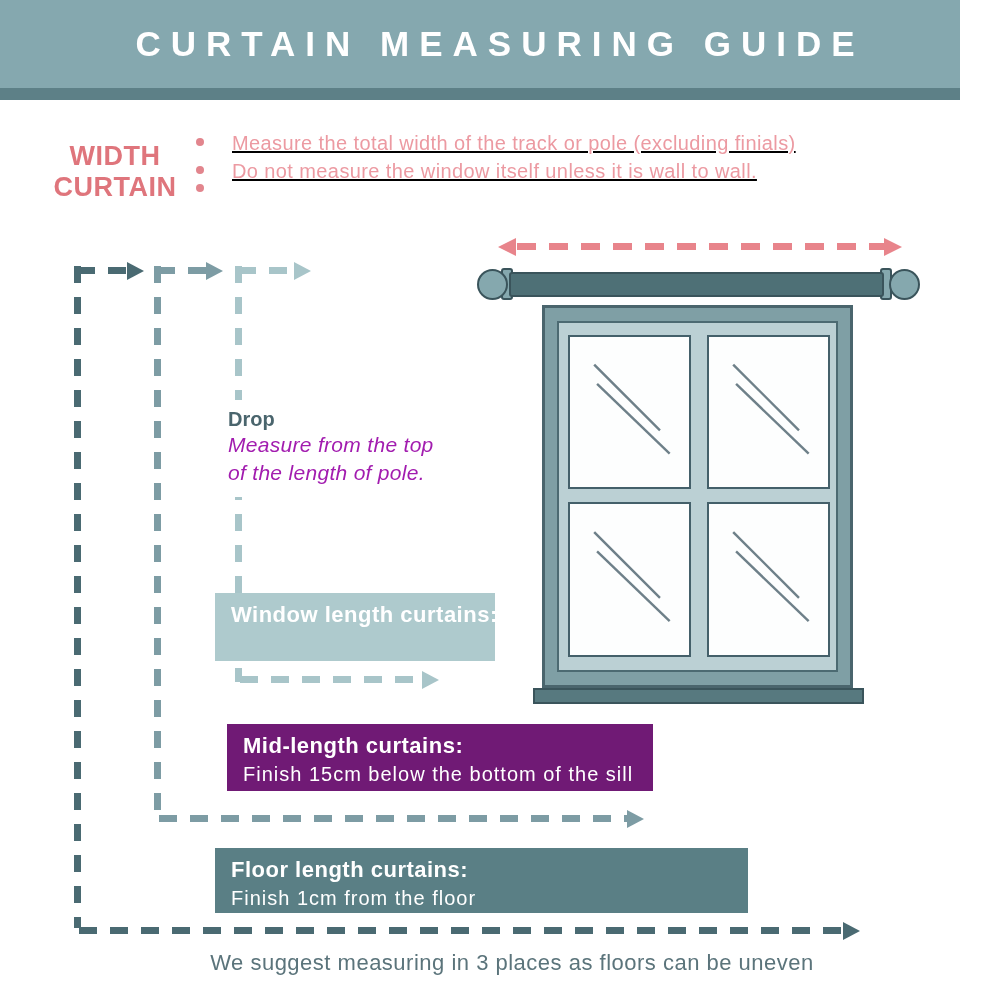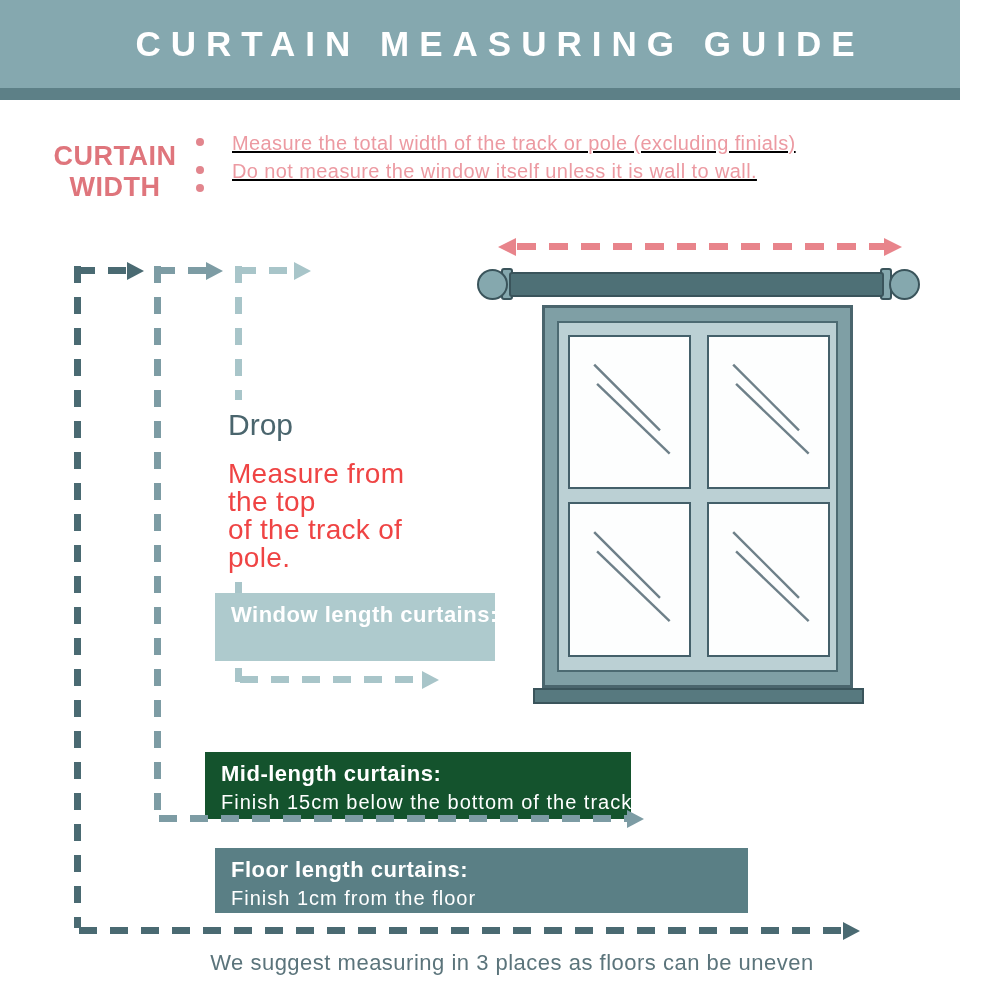--- a/index.html
+++ b/index.html
@@ -79,48 +79,48 @@
   .h-med    { background:repeating-linear-gradient(to right, #7d9ca4 0 18px, transparent 18px 31px); }
   .h-light  { background:repeating-linear-gradient(to right, #a8c5c9 0 18px, transparent 18px 31px); }
   .head-dark  { border-left:17px solid #4a6a72; }
   .head-med   { border-left:17px solid #7d9ca4; }
   .head-light { border-left:17px solid #a8c5c9; }
   
   .drop-block {
     position:absolute; left:216px; top:400px; width:232px;
     background:#ffffff; padding:8px 0 10px 12px;
   }
-  .drop-heading { color:#4a656d; font-size:30px; font-weight:normal; margin-bottom:18px; }
-  .drop-desc { color:#ef4444; font-size:28px; line-height:28px; letter-spacing:0.3px; }
+  .drop-heading { color:#4a656d; font-size:20px; font-weight:bold; }
+  .drop-desc { color:#a21caf; font-size:21px; line-height:28px; letter-spacing:0.3px;font-style:italic; }
   
   .len-box { position:absolute; padding:9px 0 0 16px; }
   .len-box .t  { color:#ffffff; font-size:22px; font-weight:bold; letter-spacing:0.5px; margin-bottom:4px; white-space:nowrap; }
   .len-box .d  { color:#ffffff; font-size:20px; letter-spacing:1px; white-space:nowrap; }
   .box-window { left:215px; top:593px; width:280px; height:68px; background:#aecacd; }
-  .box-mid    { left:205px; top:724px; width:426px; height:67px; background:#14532d;margin-top:28px; }
+  .box-mid    { left:227px; top:724px; width:426px; height:67px; background:#701a75; }
   .box-floor  { left:215px; top:848px; width:533px; height:65px; background:#5a7f85; }
   
   .footer-note {
     position:absolute; left:12px; top:950px; width:1000px; text-align:center;
     color:#5b747b; font-size:22px; letter-spacing:0.5px;
   }
 </style>
 </head>
 <body>
 
 <div class="canvas">
 
   <div class="header">
     <div class="header-title">CURTAIN MEASURING GUIDE</div>
   </div>
   <div class="header-stripe"></div>
 
   <div class="cw-heading">
+    <div>WIDTH</div>
     <div>CURTAIN</div>
-    <div>WIDTH</div>
   </div>
 
   <ul class="bullets">
     <li>
       <span class="bullet-dot"></span>
       <span class="bullet-text">Measure the total width of the track or pole (excluding finials)</span>
     </li>
     <li>
       <span class="bullet-dot"></span>
       <span class="bullet-text">Do not measure the window itself unless it is wall to wall.</span>
@@ -176,34 +176,34 @@
   <div class="arr arr-right head-dark" style="left:127px; top:262px;"></div>
   <div class="dash-h h-med" style="left:157px; top:267px; width:49px;"></div>
   <div class="arr arr-right head-med" style="left:206px; top:262px;"></div>
   <div class="dash-h h-light" style="left:238px; top:267px; width:56px;"></div>
   <div class="arr arr-right head-light" style="left:294px; top:262px;"></div>
 
   <div class="drop-block">
     <div class="drop-heading">Drop</div>
     <div class="drop-desc">
       <div>Measure from the top</div>
-      <div>of the track of pole.</div>
+      <div>of the length of pole.</div>
     </div>
   </div>
 
   <div class="len-box box-window">
     <div class="t">Window length curtains:</div>
   </div>
   <div class="dash-v v-light" style="left:235px; top:668px; height:14px;"></div>
   <div class="dash-h h-light" style="left:240px; top:676px; width:182px;"></div>
   <div class="arr arr-right head-light" style="left:422px; top:671px;"></div>
 
   <div class="len-box box-mid">
     <div class="t">Mid-length curtains:</div>
-    <div class="d">Finish 15cm below the bottom of the track</div>
+    <div class="d">Finish 15cm below the bottom of the sill</div>
   </div>
   <div class="dash-h h-med" style="left:159px; top:815px; width:468px;"></div>
   <div class="arr arr-right head-med" style="left:627px; top:810px;"></div>
 
   <div class="len-box box-floor">
     <div class="t">Floor length curtains:</div>
     <div class="d">Finish 1cm from the floor</div>
   </div>
   <div class="dash-h h-dark" style="left:79px; top:927px; width:764px;"></div>
   <div class="arr arr-right head-dark" style="left:843px; top:922px;"></div>

